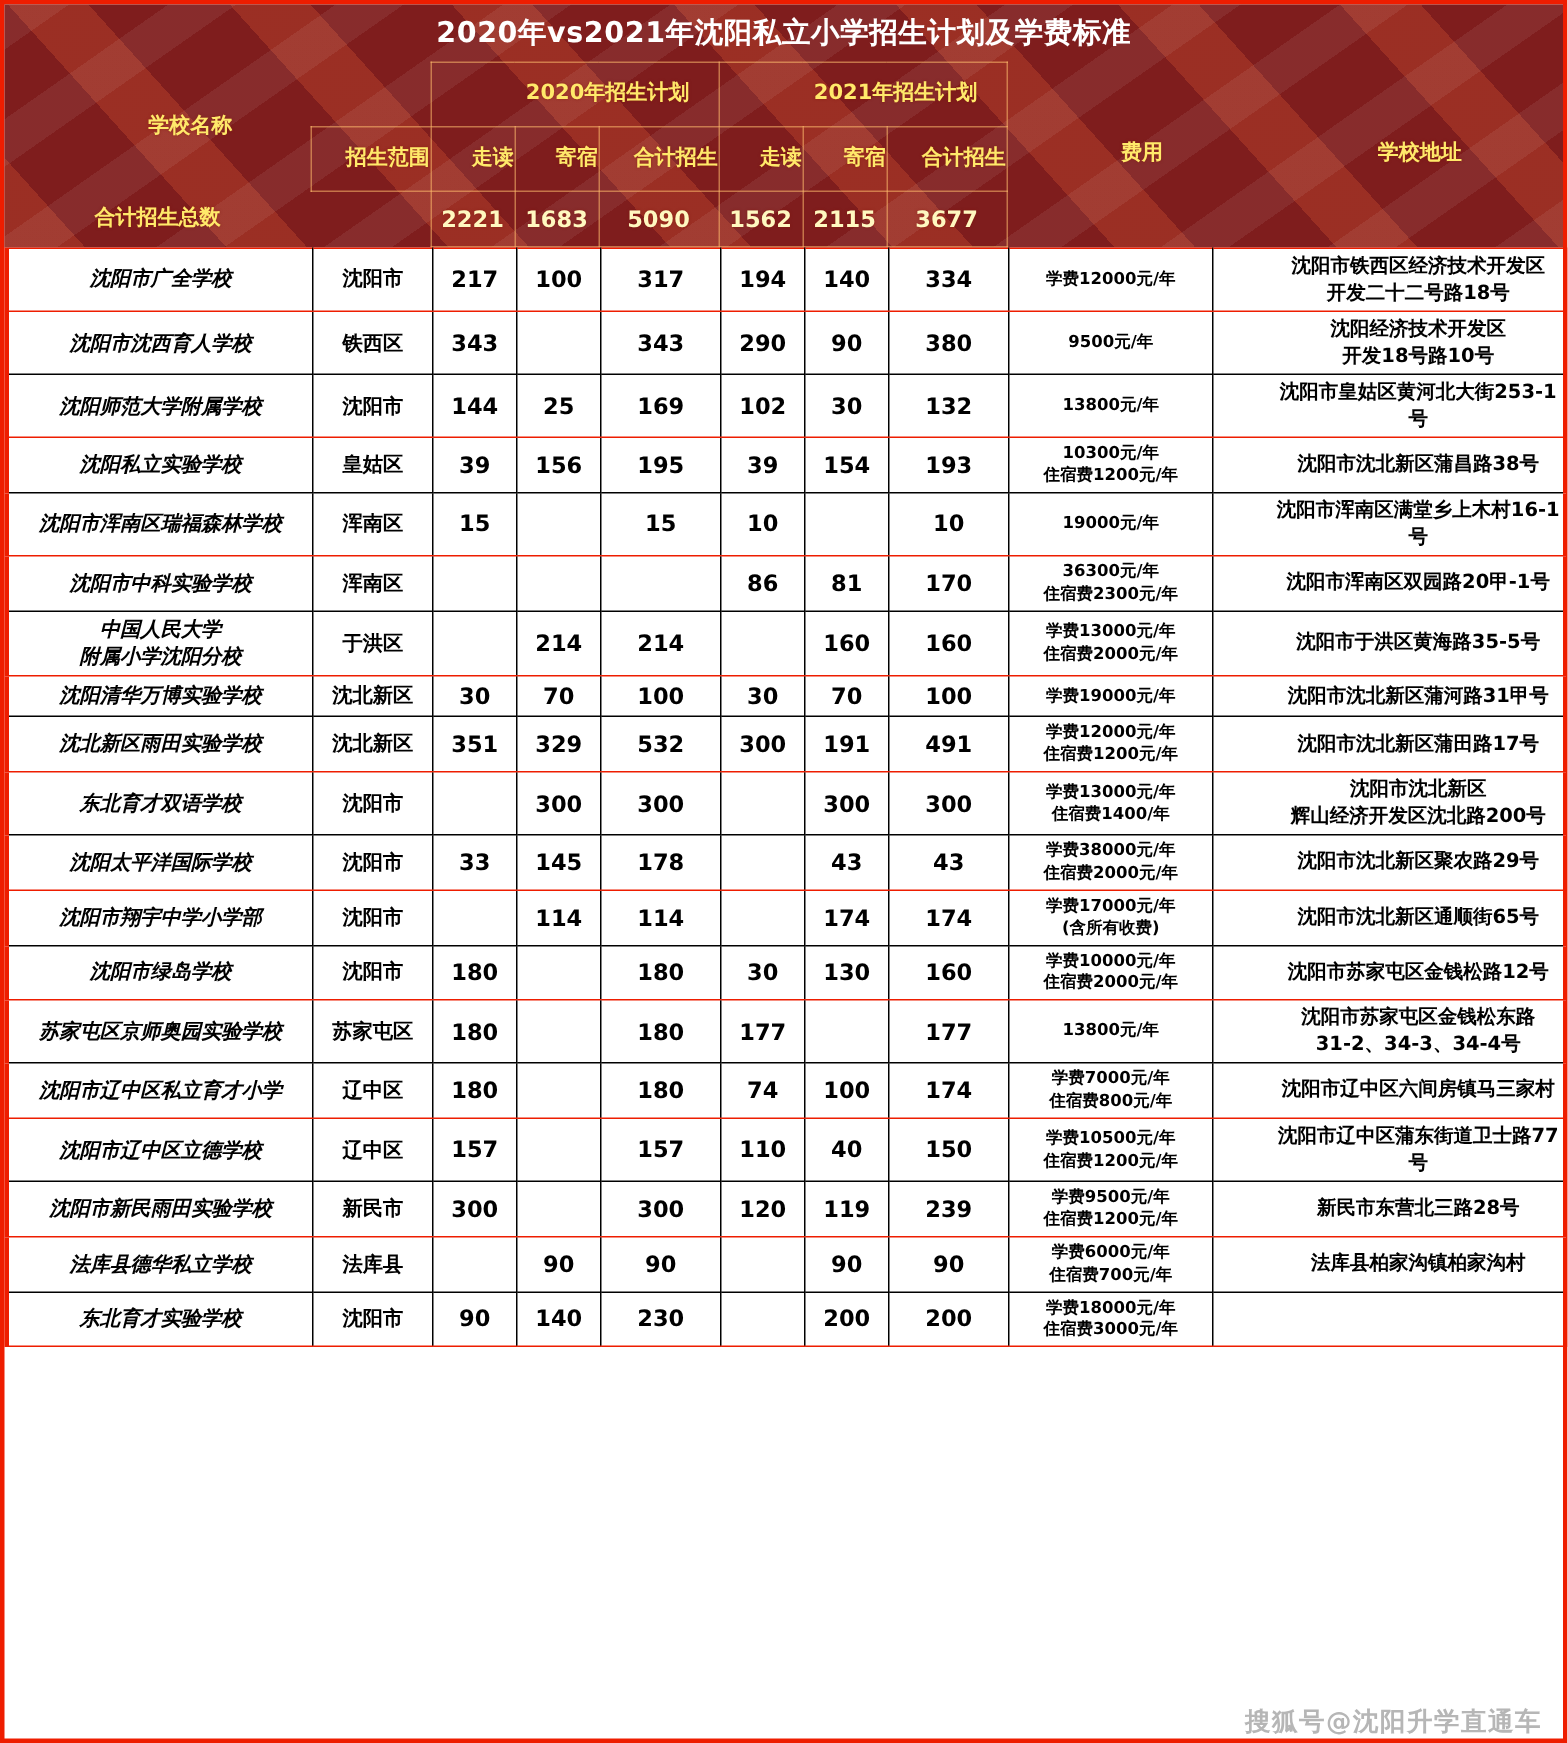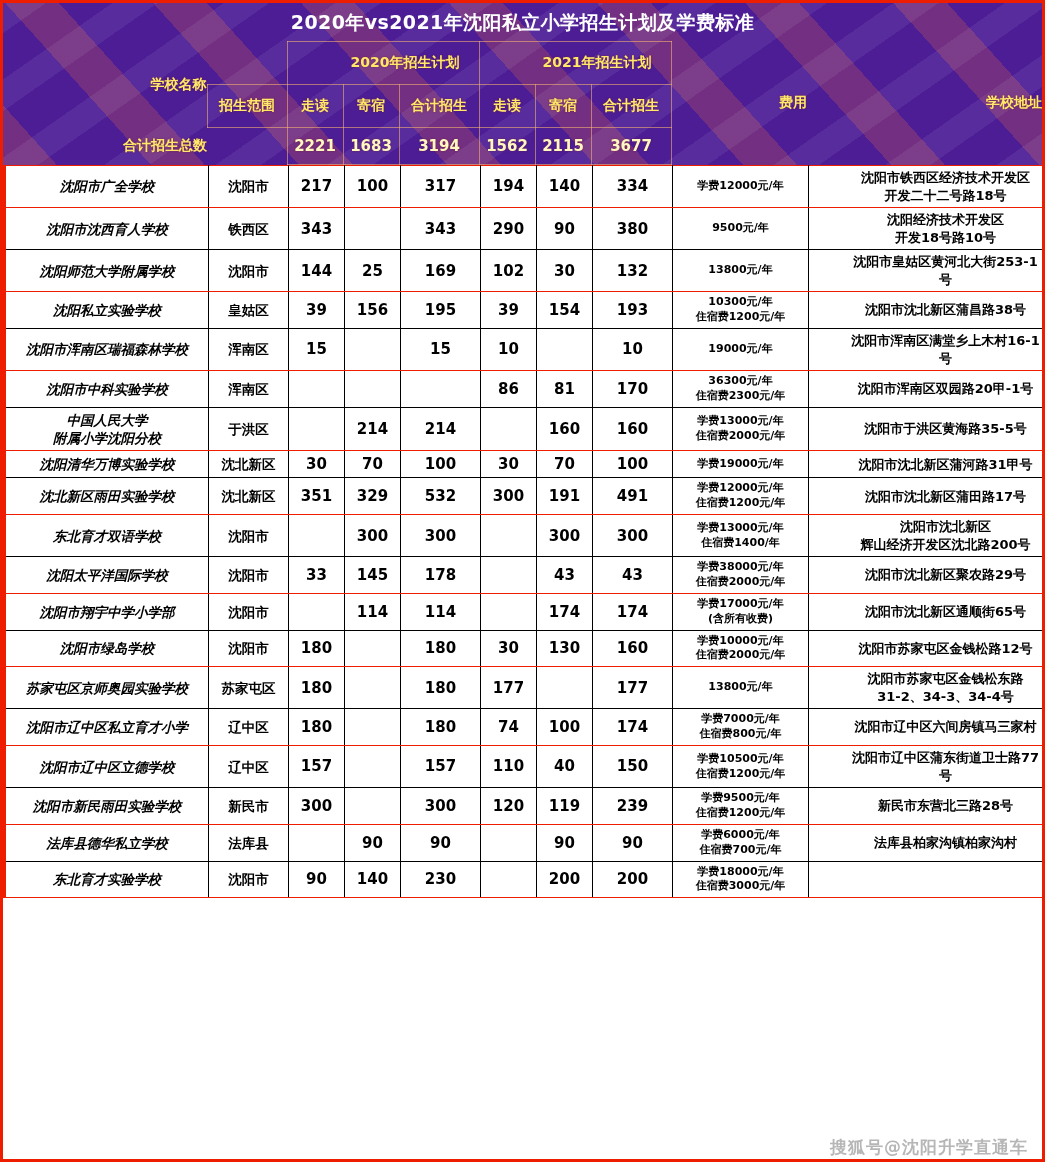--- a/index.html
+++ b/index.html
@@ -12,21 +12,21 @@
   .sheet{
     position:relative;
     width:1045px;height:1162px;
     box-sizing:border-box;
     border:3px solid #ee1d00;
     background:#fff;
   }
   
   .hdr{
     position:relative;
-    background:#4c1d95;
+    background:#7f1d1d;
     overflow:hidden;
   }
   .hdr:before{
     content:"";
     position:absolute;inset:0;
     background:
       repeating-linear-gradient(-35deg,
         rgba(255,255,255,.065) 0px, rgba(255,255,255,.065) 26px,
         rgba(255,255,255,0) 26px, rgba(255,255,255,0) 64px),
       repeating-linear-gradient(48deg,
@@ -62,27 +62,27 @@
   
   thead th{
     color:#ffe96a;
     font-weight:bold;
     background:transparent;
     border:1px solid rgba(255,190,110,.55);
     text-shadow:0 0 2px rgba(130,20,0,.55);
     font-size:14px;
     line-height:1.25;
   }
-  thead th.nobox{border:none;text-align:right;}
+  thead th.nobox{border:none;}
   thead th.num{
     color:#fff8c0;
     font-size:15px;
   }
   thead tr.grp th{height:42px;padding-left:44px;}
-  thead tr.sub th{height:42px;}
+  thead tr.sub th{height:42px;text-align:right;}
   thead tr.tot th{height:36px;}
   .hdr-table-wrap{position:relative;z-index:2;}
   
   tbody td{
     border:1px solid #000;
     color:#000;
     font-weight:bold;
     font-size:13.5px;
     line-height:1.35;
     background:#fff;
@@ -149,21 +149,21 @@
           <th>合计招生</th>
           <th>走读</th>
           <th>寄宿</th>
           <th>合计招生</th>
         </tr>
         <tr class="tot">
           <th class="nobox">合计招生总数</th>
           <th class="nobox"></th>
           <th class="num">2221</th>
           <th class="num">1683</th>
-          <th class="num">3194</th>
+          <th class="num">5090</th>
           <th class="num">1562</th>
           <th class="num">2115</th>
           <th class="num">3677</th>
         </tr>
       </thead>
     </table>
     </div>
   </div>
 
   <table>

